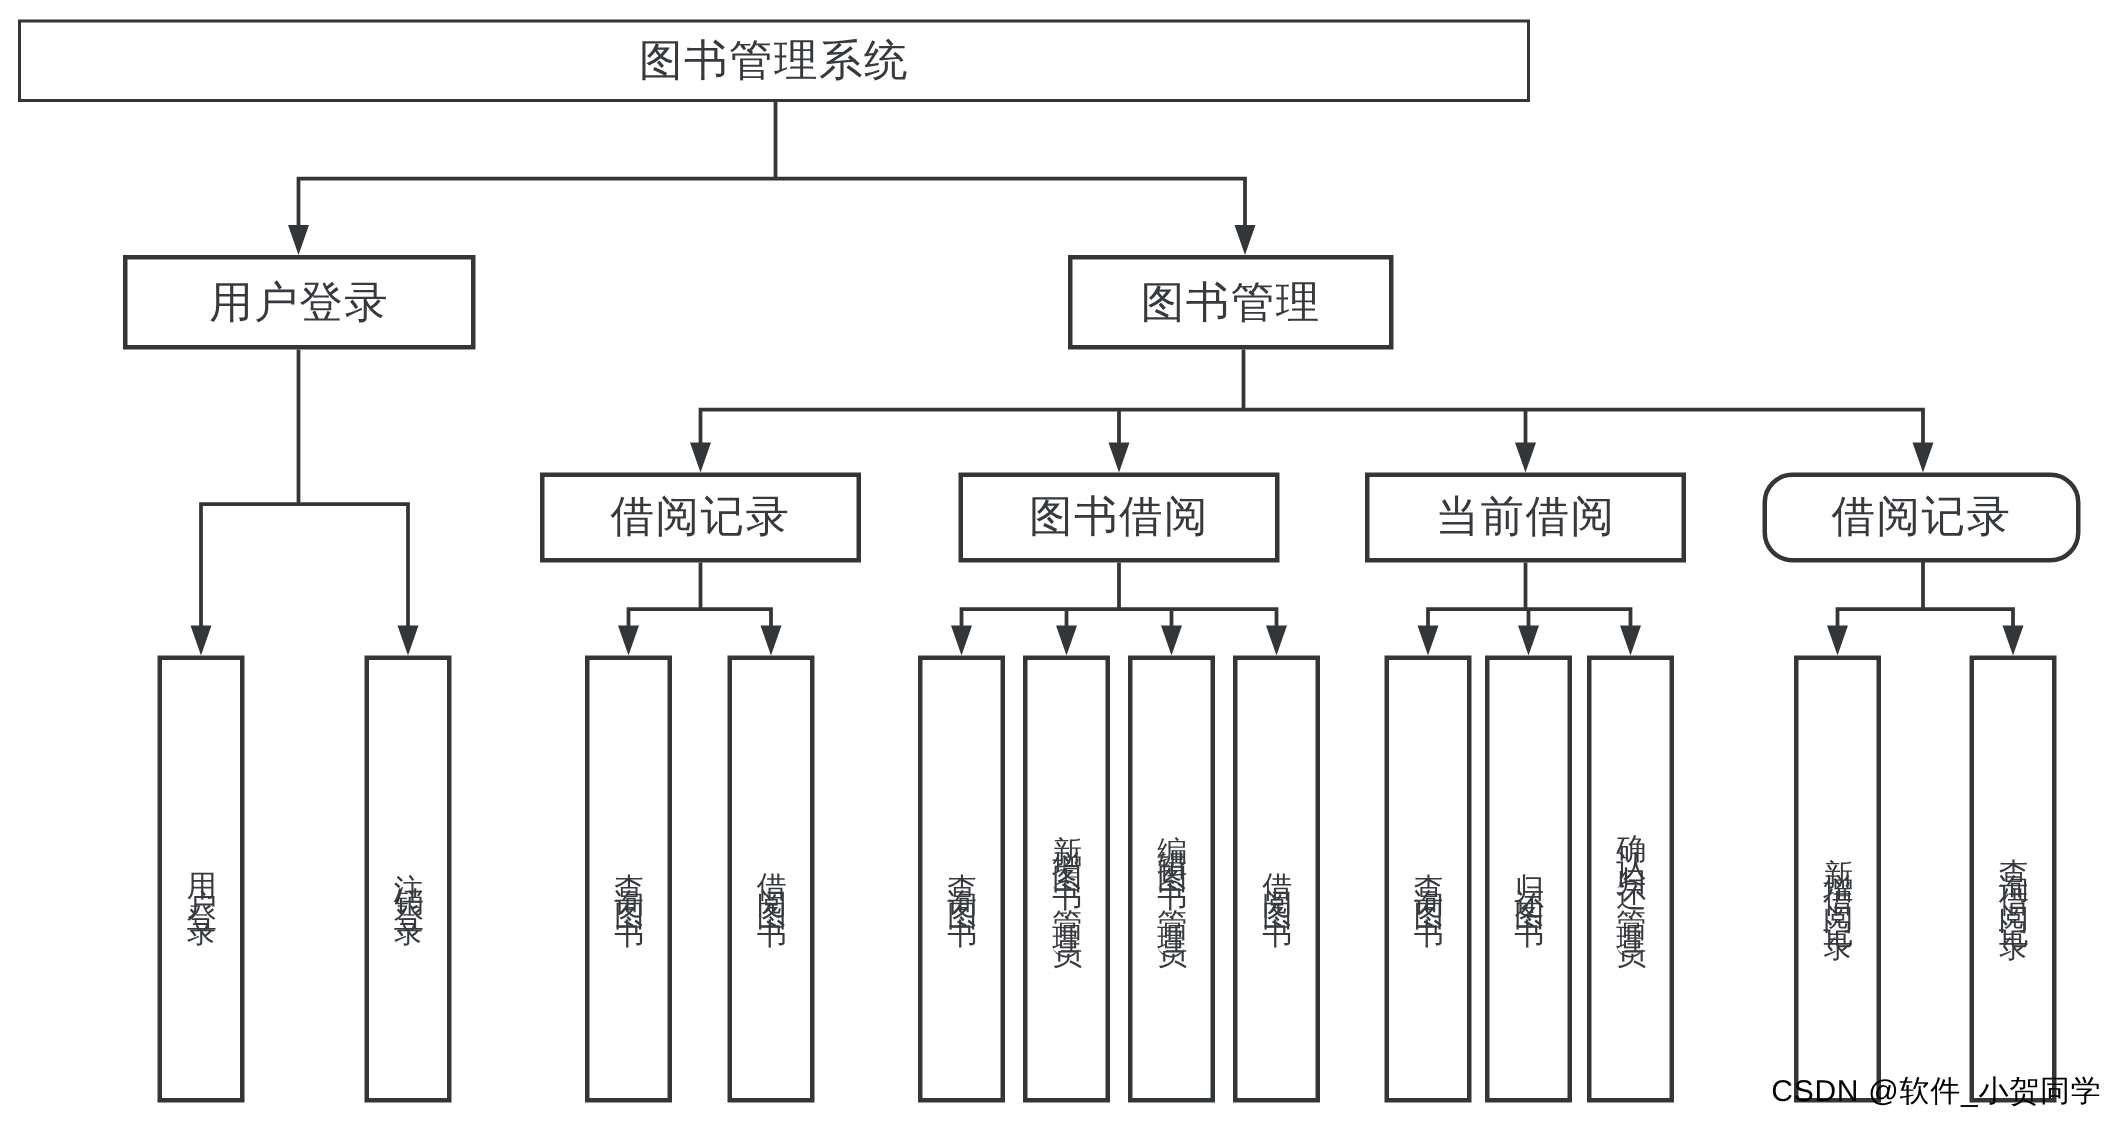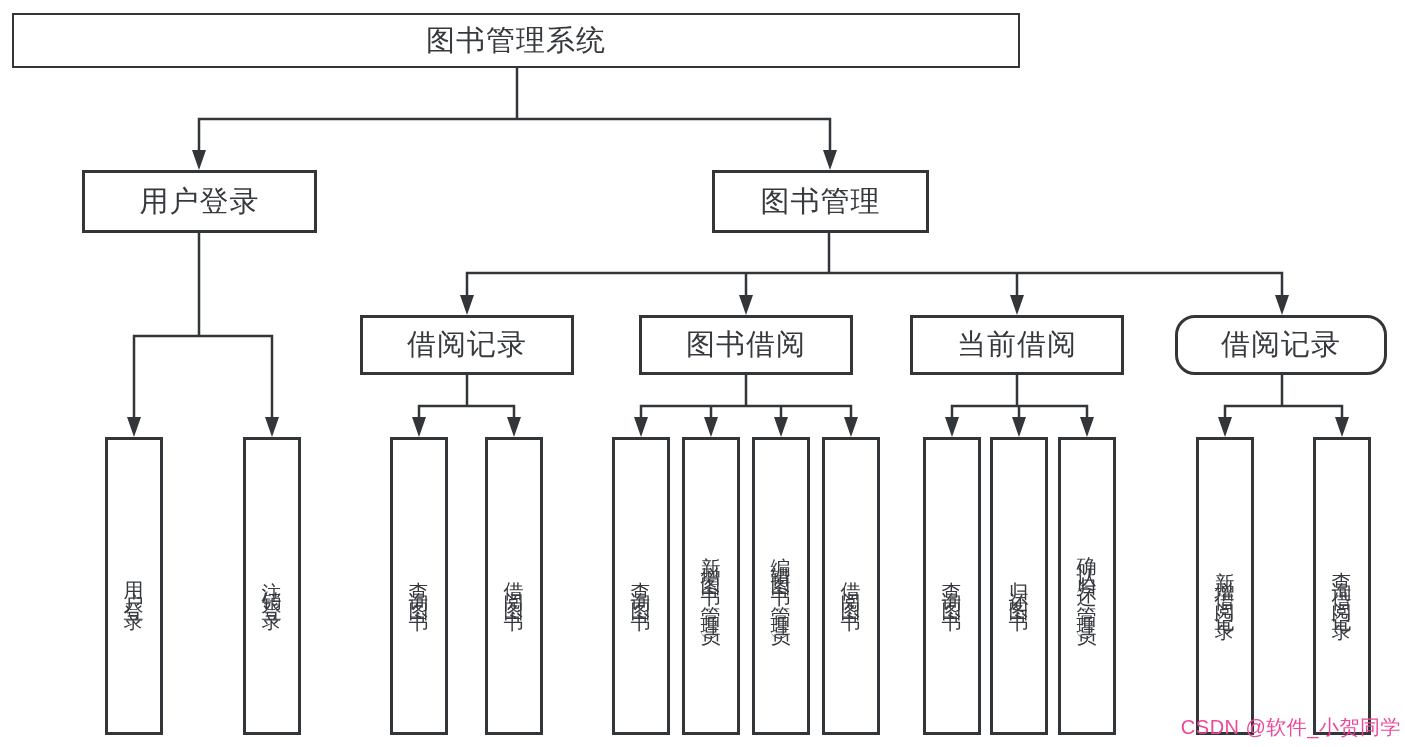--- a/index.html
+++ b/index.html
@@ -51,21 +51,21 @@
     color: #36393d;
     letter-spacing: 10px;
     line-height: 1;
     white-space: nowrap;
   }
   .watermark {
     position: absolute;
     right: 4px;
     bottom: 6px;
     font-size: 20px;
-    color: #ec4899;
+    color: #000000;
     letter-spacing: 0.5px;
     z-index: 5;
     white-space: nowrap;
   }
 </style>
 </head>
 <body>
 
 <div class="canvas">
 

